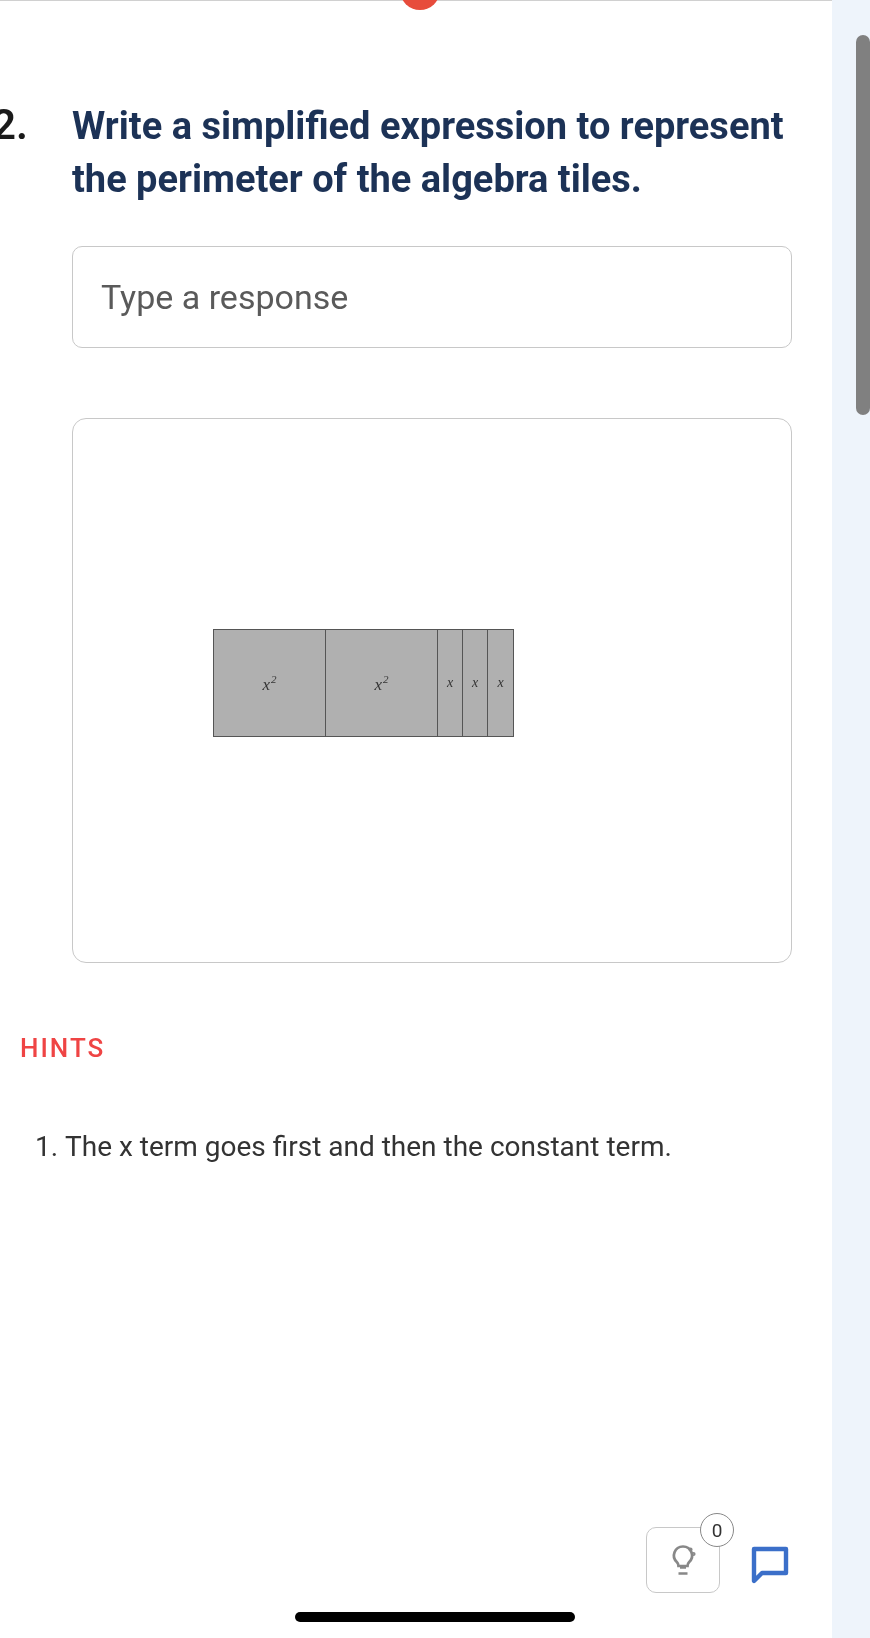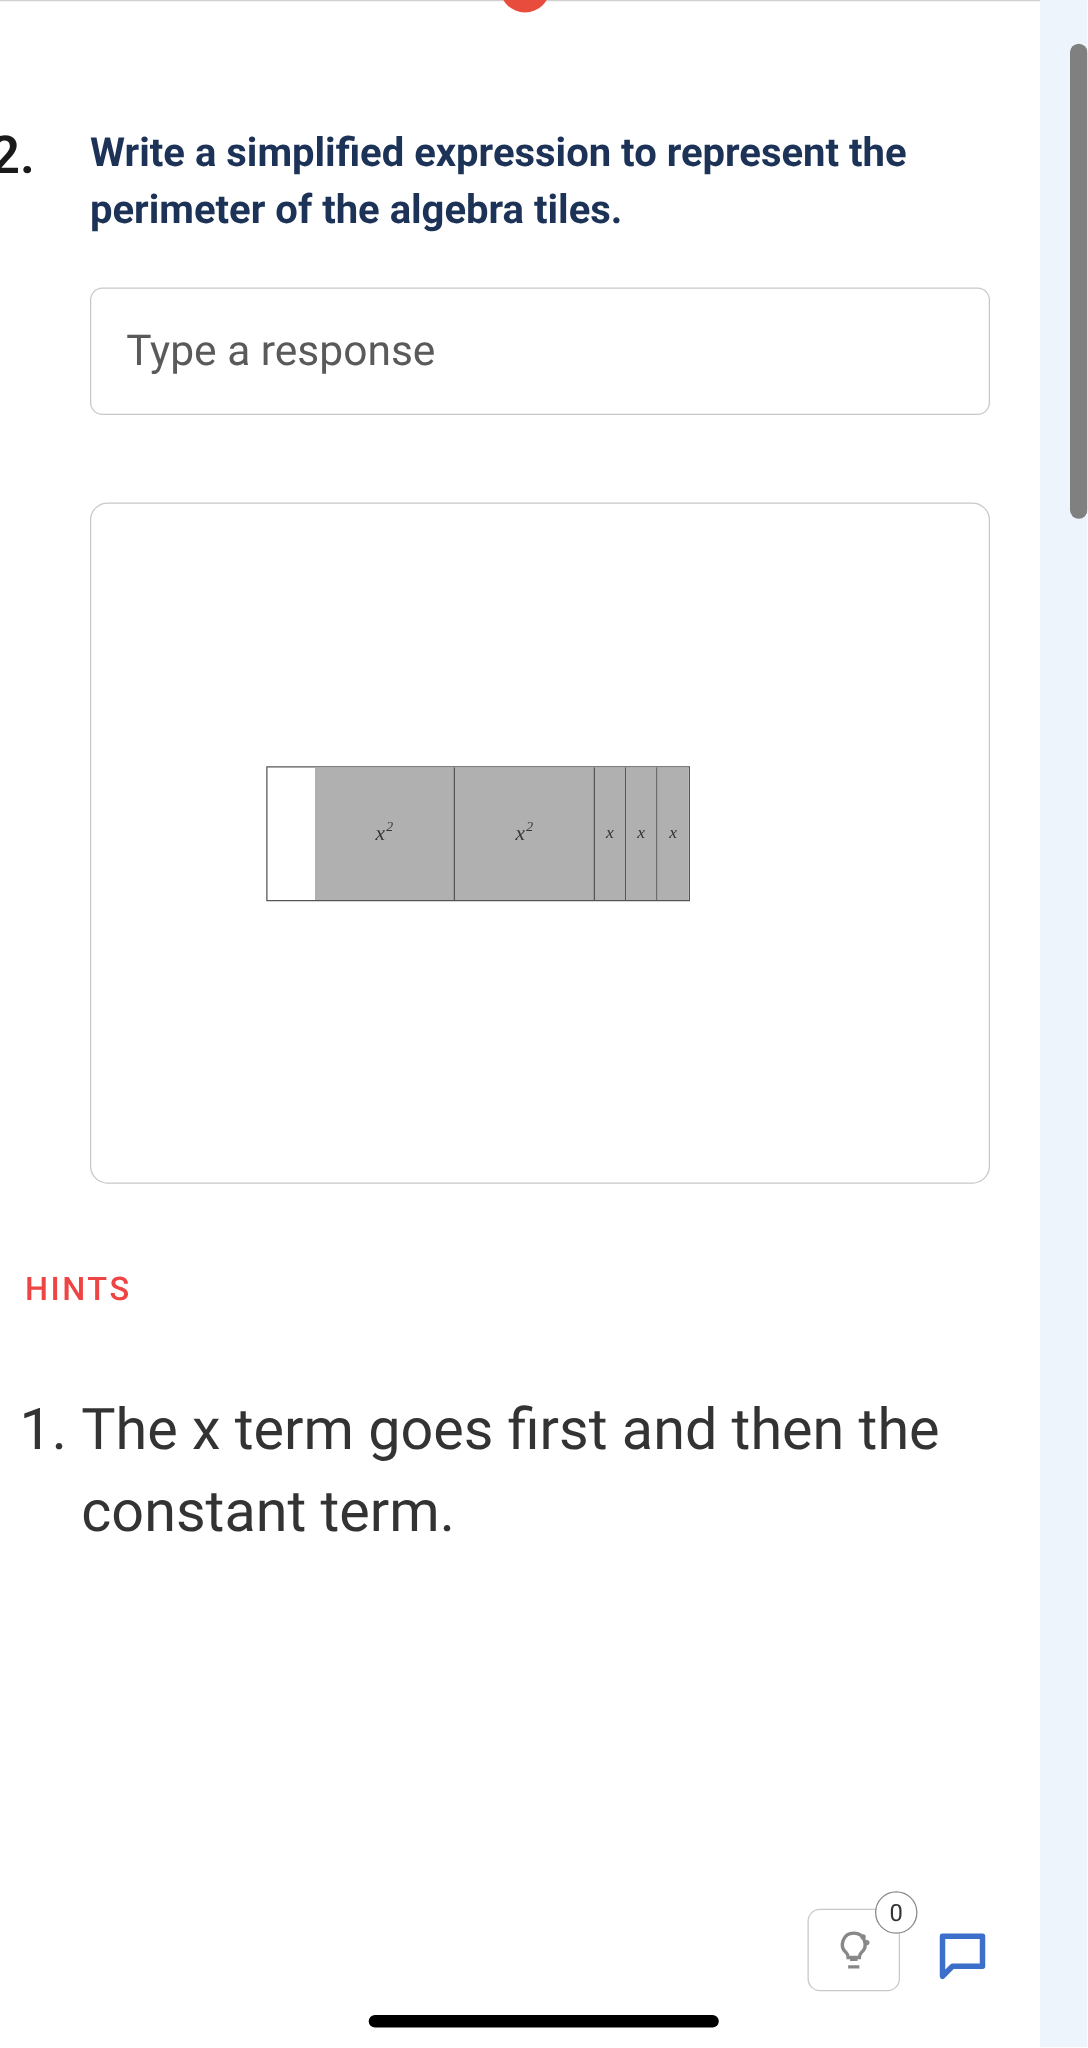--- a/index.html
+++ b/index.html
@@ -56,21 +56,21 @@
       font-size: 42px;
       font-weight: 600;
       color: #1a1a1a;
       margin-left: -8px;
       min-width: 50px;
     }
     .question-body {
       flex: 1;
     }
     .question-text {
-      font-size: 32px;
+      font-size: 38px;
       font-weight: 700;
       color: #1c3256;
       line-height: 1.4;
       margin-bottom: 40px;
     }
     .response-input {
       width: 100%;
       padding: 30px 28px;
       font-size: 34px;
       color: #404040;
@@ -90,21 +90,20 @@
       border-radius: 14px;
       position: relative;
       background: #fff;
     }
     .tiles-group {
       position: absolute;
       top: 210px;
       left: 140px;
       display: flex;
       border: 1px solid #555;
-      padding-left: 38px;
     }
     .tile {
       background: #b0b0b0;
       border-right: 1px solid #555;
       display: flex;
       align-items: center;
       justify-content: center;
       font-family: Georgia, serif;
       font-style: italic;
       color: #333;
@@ -133,21 +132,21 @@
       font-size: 26px;
       color: #ef4444;
       letter-spacing: 2px;
       font-weight: 500;
       margin-bottom: 64px;
     }
     .hints-list {
       padding-left: 45px;
     }
     .hint-item {
-      font-size: 46px;
+      font-size: 28px;
       color: #333;
       line-height: 1.45;
       list-style: decimal;
     }
     .bottom-indicator {
       position: absolute;
       bottom: 16px;
       left: 50%;
       transform: translateX(-50%);
       width: 280px;

